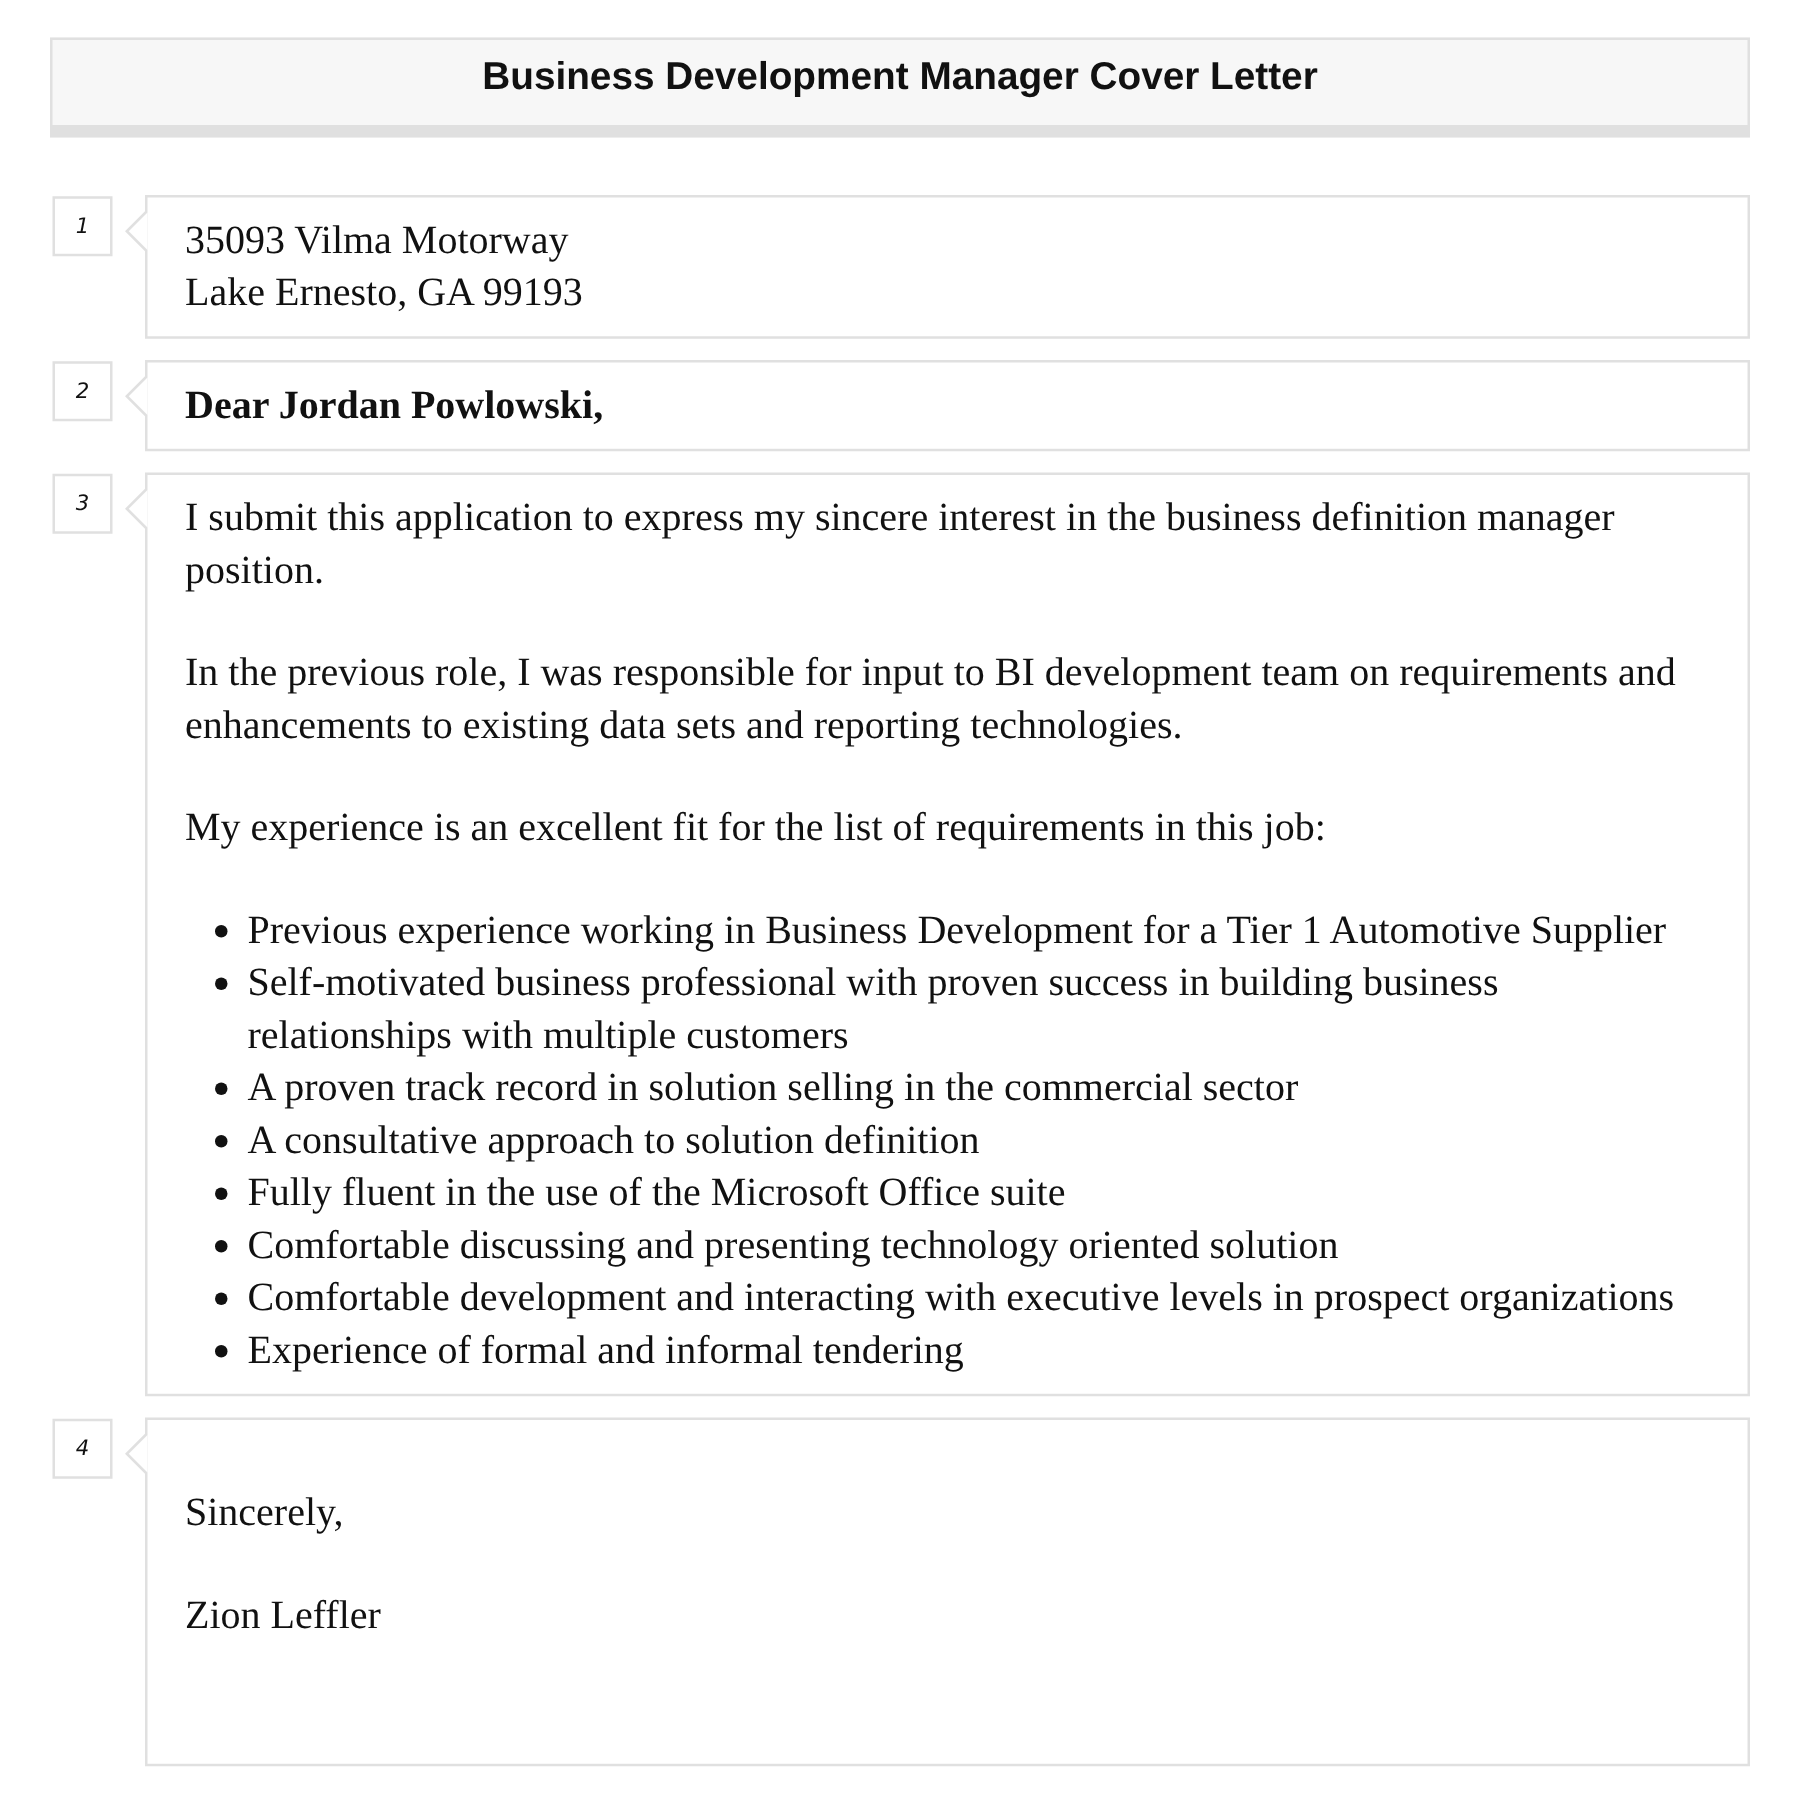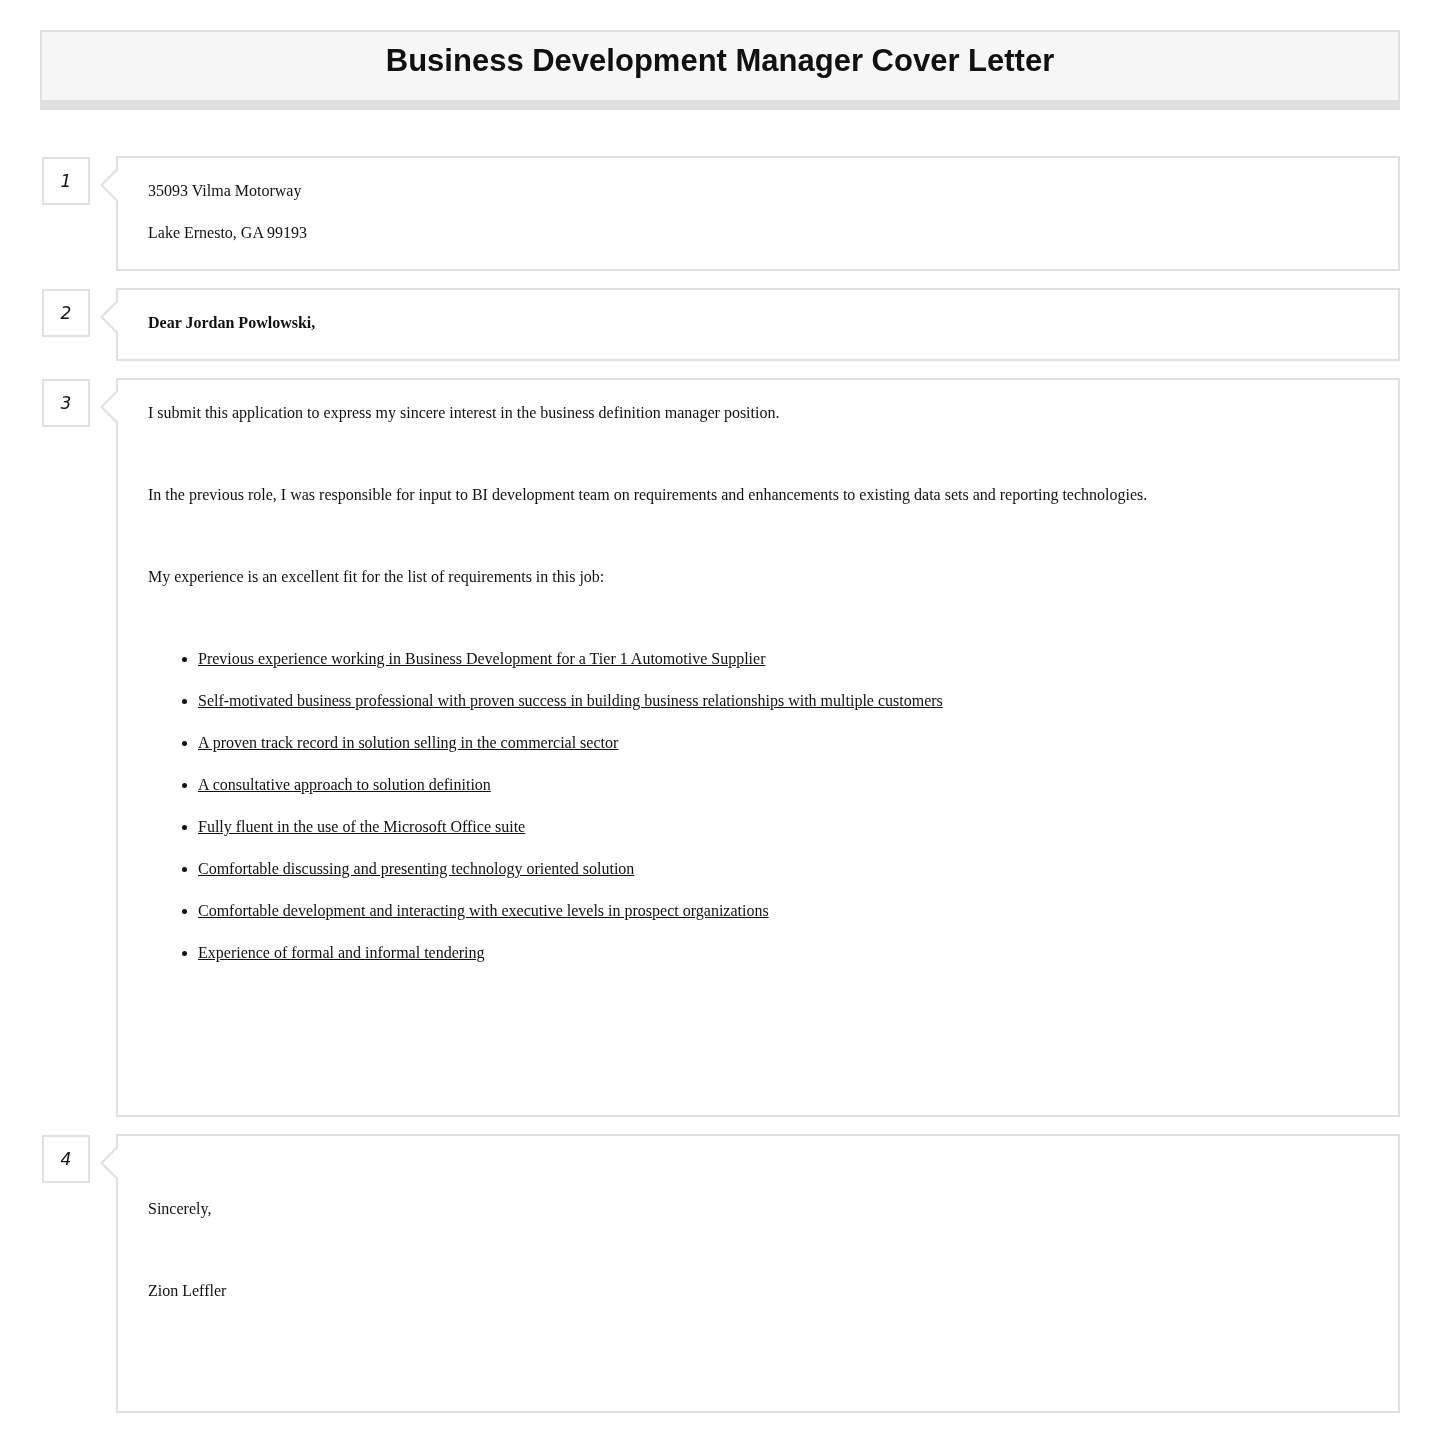--- a/index.html
+++ b/index.html
@@ -19,38 +19,38 @@
     position: absolute; left: 42px; width: 48px; height: 48px; box-sizing: border-box;
     border: 2px solid #e0e0e0; background: #fff;
     font-family: "DejaVu Sans", sans-serif; font-style: italic; font-size: 17px;
     color: #111; display: flex; align-items: center; justify-content: center;
     padding-bottom: 0; 
   }
   .card {
     position: absolute; left: 116px; width: 1284px; box-sizing: border-box;
     border: 2px solid #e0e0e0; background: #fff;
     padding: 12px 30px 14px 30px;
-    font-family: "Liberation Serif", serif; font-size: 16px; line-height: 42px; color: #111;
+    font-family: "Liberation Serif", serif; font-size: 32px; line-height: 42px; color: #111;
   }
   .card::before {
     content: ""; position: absolute; left: -18px; top: 10px;
     width: 0; height: 0;
     border-top: 17px solid transparent; border-bottom: 17px solid transparent;
     border-right: 17px solid #e0e0e0;
   }
   .card::after {
     content: ""; position: absolute; left: -15px; top: 12px;
     width: 0; height: 0;
     border-top: 15px solid transparent; border-bottom: 15px solid transparent;
     border-right: 15px solid #ffffff;
   }
   .card p { margin: 0; }
   .gap { height: 40px; }
   .bold { font-weight: bold; }
-  ul.reqs { margin: 0; padding-left: 50px; text-decoration: underline; }
+  ul.reqs { margin: 0; padding-left: 50px; }
   ul.reqs li { margin: 0; }
 </style>
 </head>
 <body>
 
 <div class="header">
   <h1>Business Development Manager Cover Letter</h1>
 </div>
 
 <div class="row" style="top:156px;">

